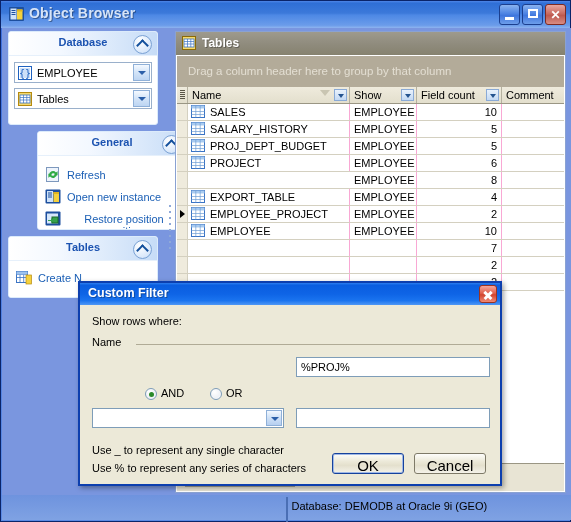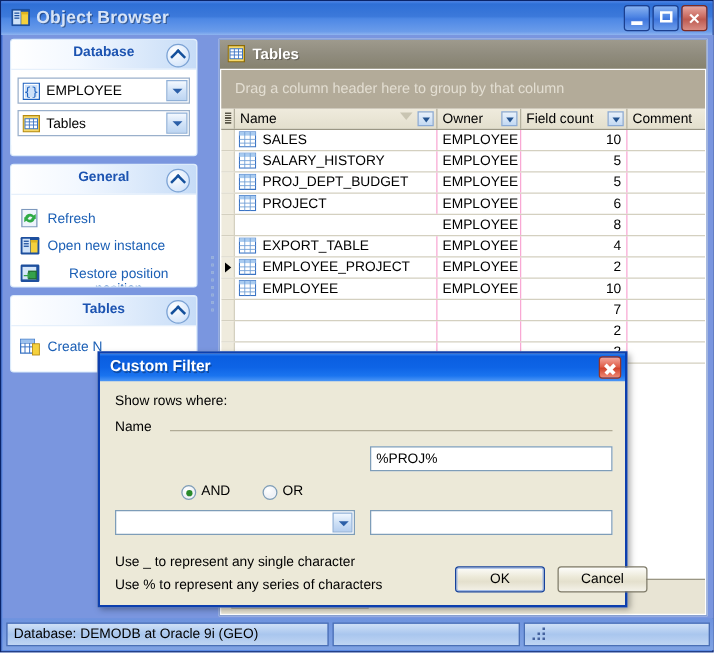--- a/index.html
+++ b/index.html
@@ -216,21 +216,21 @@
     position:absolute;left:8px;top:5px;width:110px;height:18px;
     background:#f0ece0;border:1px solid #a8a492;box-sizing:border-box;
   }
   .footbox span{position:absolute;left:5px;top:2px;font-size:11px;color:#000;}
 
   
   .statusbar{
     position:absolute;left:1px;bottom:1px;width:569px;height:25px;
     background:linear-gradient(to bottom,#6e93de,#7fa2e3);
     box-sizing:border-box;
-    display:flex;align-items:center;padding:2px 3px;gap:3px;
+    display:flex;align-items:center;padding:2px 3px;gap:3px;flex-direction:column;
   }
   .spane{
     height:19px;
     background:linear-gradient(to bottom,#cfe0f7,#a9c6ee 50%,#bfd5f3);
     border:1px solid #4a6fb5;box-sizing:border-box;
     position:relative;
   }
   .spane span{position:absolute;left:5px;top:2px;font-size:11px;color:#000;white-space:nowrap;}
   .grip{
     position:absolute;right:3px;bottom:2px;width:11px;height:11px;
@@ -304,21 +304,21 @@
     content:"";position:absolute;left:2.5px;top:2.5px;width:5px;height:5px;border-radius:50%;
     background:#2a8a2a;
   }
   .radio-wrap .rl{position:absolute;left:16px;top:0px;}
 
   .hint{position:absolute;left:12px;font-size:11px;color:#000;}
   .dbtn{
     position:absolute;height:21px;width:72px;
     background:linear-gradient(to bottom,#fdfdfb,#ece9d8 40%,#e4e0cd 60%,#f4f2e9);
     border:1px solid #7e7a68;border-radius:3px;box-sizing:border-box;cursor:pointer;
-    font-size:11px;color:#000;margin-left:32px;
+    font-size:15px;color:#000;
   }
   .dbtn.default{border:1px solid #16429c;box-shadow:0 0 0 1px #9fb8e6 inset;}
   .dbtn span{position:absolute;left:0;right:0;top:3px;text-align:center;}
 
   svg{display:block;}
 </style>
 </head>
 <body>
 
 <div id="app">
@@ -381,21 +381,21 @@
                   <line x1="5.5" y1="3" x2="5.5" y2="11" stroke="#3b74c4" stroke-width="0.7"></line>
                   <line x1="8.8" y1="3" x2="8.8" y2="11" stroke="#3b74c4" stroke-width="0.7"></line>
                 </svg>
               </span>
               <span class="combo-txt">Tables</span>
               <span class="combo-btn"></span>
             </div>
           </div>
         </div>
 
-        <div class="nav-group" style="top:100px;height:97px;">
+        <div class="nav-group" style="top:100px;height:97px;margin-left:29px;">
           <div class="nav-head">
             <span class="nav-head-title">General</span>
             <span class="chev"></span>
           </div>
           <div class="nav-body" style="padding-top:8px;">
             <div class="navlink">
               <span class="li">
                 <svg width="16" height="15" viewBox="0 0 16 15">
                   <rect x="1.5" y="0.5" width="12" height="14" fill="#eef4fc" stroke="#7d98bd"></rect>
                   <path d="M4 8 a4 4 0 0 1 7-2.6 l1.6-1.2 v4 h-4 l1.4-1.1 a2.7 2.7 0 0 0-4.6 1.9z" fill="#2faa45"></path>
@@ -488,21 +488,21 @@
         </div>
 
         <div class="hdrrow">
           <div class="indcell"></div>
           <div class="hcell" style="left:11px;width:162px;">
             <span class="hl">Name</span>
             <span class="sortglyph"></span>
             <span class="hfilt"></span>
           </div>
           <div class="hcell" style="left:173px;width:67px;">
-            <span class="hl">Owner</span>
+            <span class="hl">Show</span>
             <span class="hfilt"></span>
           </div>
           <div class="hcell" style="left:240px;width:85px;">
             <span class="hl">Field count</span>
             <span class="hfilt"></span>
           </div>
           <div class="hcell" style="left:325px;width:62px;border-right:none;">
             <span class="hl">Comment</span>
           </div>
         </div>

